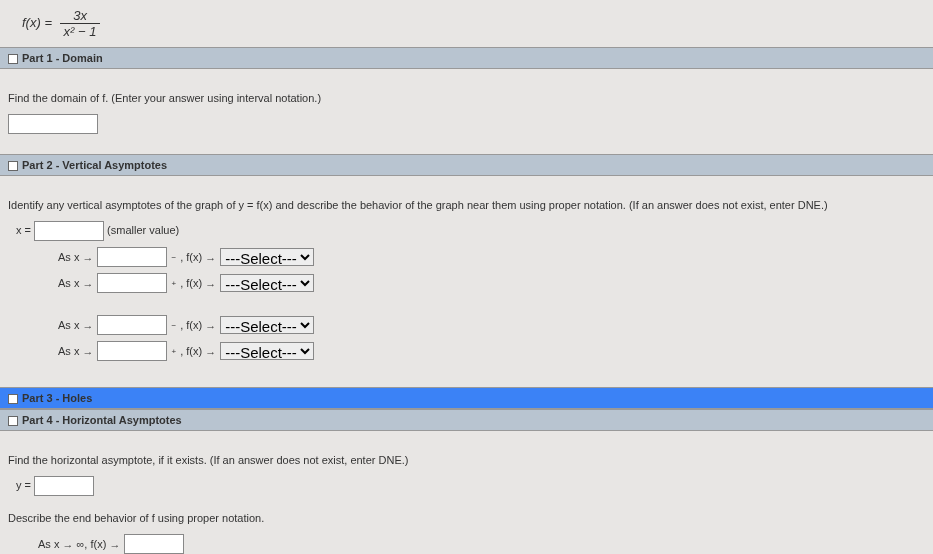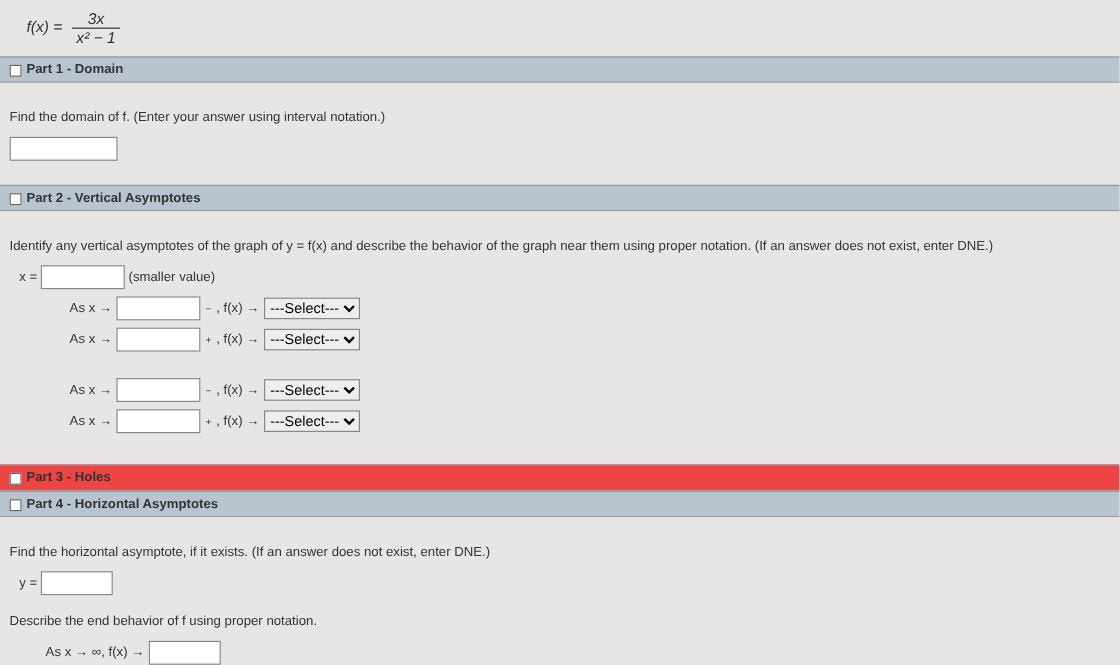--- a/index.html
+++ b/index.html
@@ -2,30 +2,30 @@
 <html><head>
 <meta charset="utf-8">
 <style>
 * { margin: 0; padding: 0; box-sizing: border-box; }
 body { font-family: Arial, sans-serif; font-size: 11px; background: #e8e6e4; color: #333; width: 933px; }
 .formula { padding: 8px 22px; font-size: 13px; font-style: italic; }
 .frac { display: inline-block; text-align: center; vertical-align: middle; margin-left: 4px; }
 .frac .num { border-bottom: 1px solid #333; padding: 0 4px; display: block; }
 .frac .den { padding: 0 4px; display: block; }
 .part-header { background: #b8c4d0; padding: 4px 8px; font-size: 11px; font-weight: bold; border-top: 1px solid #999; border-bottom: 1px solid #999; display: flex; align-items: flex-end; gap: 4px; }
-.part-header.done { background: #ef4444; }
+.part-header.done { background: #3b82f6; }
 .checkbox { width: 10px; height: 10px; border: 1px solid #666; background: #fff; display: inline-block; }
 .part-body { padding: 23px 8px 20px 8px; background: #e8e6e4; }
 .instruction { margin-bottom: 10px; font-size: 11px; }
 .input-box { border: 1px solid #888; background: #fff; height: 20px; width: 90px; display: inline-block; vertical-align: middle; }
 .input-box.wide { width: 70px; }
 .input-box.tiny { width: 60px; }
 .row { margin: 6px 0 6px 50px; display: flex; align-items: center; gap: 4px; font-size: 11px; }
 .row-smaller { margin-left: 8px; margin-bottom: 6px; }
-select { font-size: 12px; height: 18px; border: 1px solid #888; background: #eee; }
+select { font-size: 15px; height: 18px; border: 1px solid #888; background: #eee; }
 .sup { font-size: 8px; vertical-align: super; }
 .spacer { height: 10px; }
 </style>
 </head>
 <body>
 
 <div class="formula">
   <span>f(x) =</span>
   <span class="frac">
     <span class="num">3x</span>

